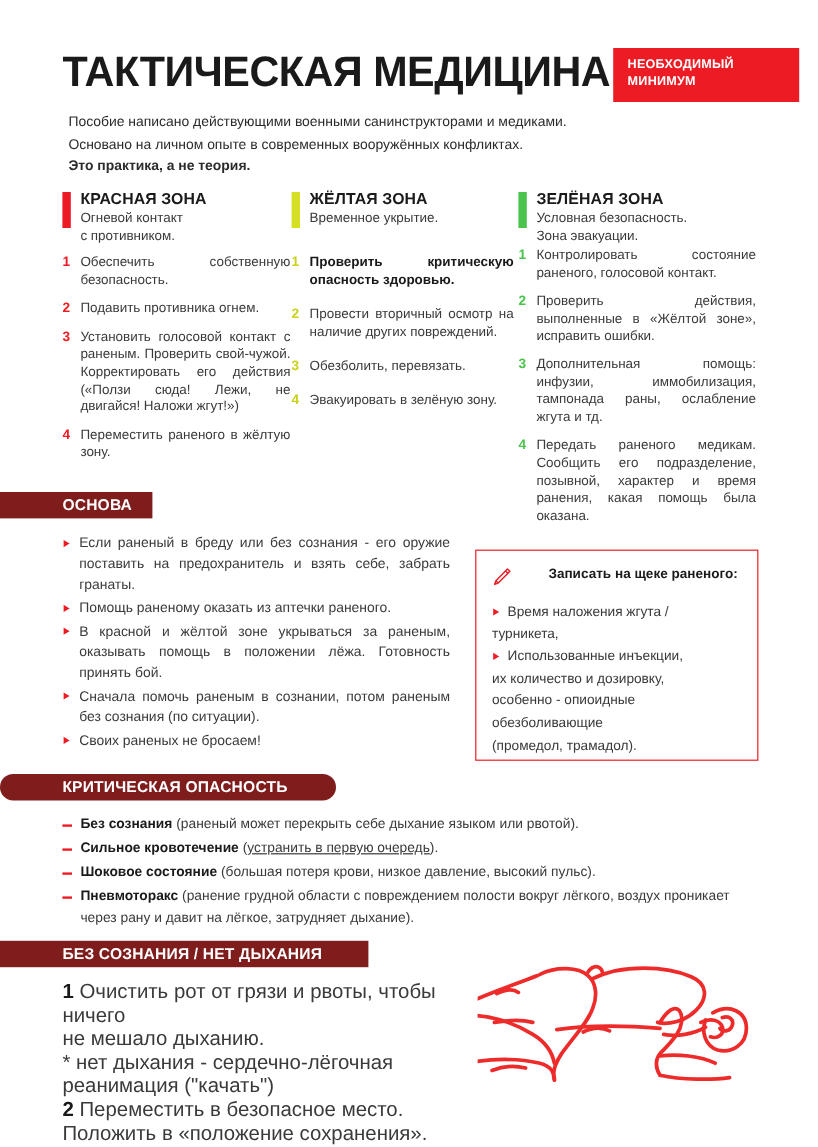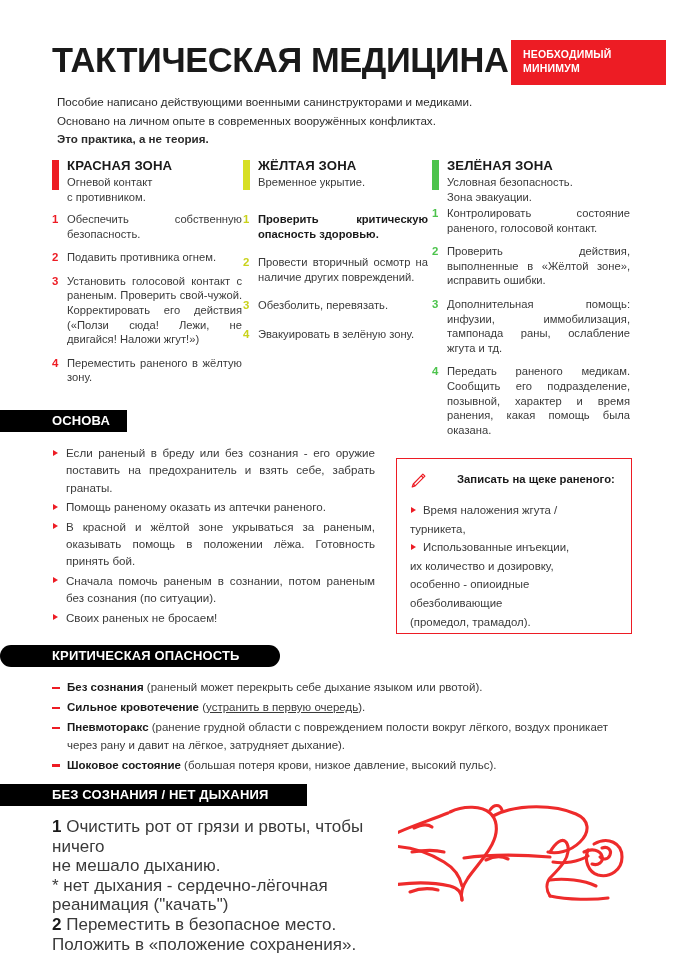--- a/index.html
+++ b/index.html
@@ -138,21 +138,21 @@
   .zone.red   .num { color: #ED1C24; }
   .zone.yellow .num{ color: #C9D21B; }
   .zone.green .num { color: #4CC34C; }
   .step.b { font-weight: bold; color: #1a1a1a; }
 
   
   .secbar {
     position: absolute;
     left: 0;
     height: 22px;
-    background: #000000;
+    background: #7f1d1d;
     color: #ffffff;
     font-size: 13px;
     font-weight: bold;
     letter-spacing: 0.15px;
     line-height: 22px;
     padding-left: 52px;
     box-sizing: border-box;
     white-space: nowrap;
   }
   #secbar-osnova   { top: 410px; width: 127px; }
@@ -376,25 +376,25 @@
     <div class="crit-item">
       <span class="dash"></span>
       <b>Без сознания</b><span> (раненый может перекрыть себе дыхание языком или рвотой).</span>
     </div>
     <div class="crit-item">
       <span class="dash"></span>
       <b>Сильное кровотечение</b><span> (</span><span class="u">устранить в первую очередь</span><span>).</span>
     </div>
     <div class="crit-item">
       <span class="dash"></span>
-      <b>Пневмоторакс</b><span> (ранение грудной области с повреждением полости вокруг лёгкого, воздух проникает через рану и давит на лёгкое, затрудняет дыхание).</span>
+      <b>Шоковое состояние</b><span> (большая потеря крови, низкое давление, высокий пульс).</span>
     </div>
     <div class="crit-item">
       <span class="dash"></span>
-      <b>Шоковое состояние</b><span> (большая потеря крови, низкое давление, высокий пульс).</span>
+      <b>Пневмоторакс</b><span> (ранение грудной области с повреждением полости вокруг лёгкого, воздух проникает через рану и давит на лёгкое, затрудняет дыхание).</span>
     </div>
   </div>
 
   <div class="secbar" id="secbar-noair">БЕЗ СОЗНАНИЯ / НЕТ ДЫХАНИЯ</div>
 
   <div class="noair-body">
     <div><span class="n">1</span> <span>Очистить рот от грязи и рвоты, чтобы ничего</span></div>
     <div><span>не мешало дыханию.</span></div>
     <div><span>* нет дыхания - сердечно-лёгочная реанимация ("качать")</span></div>
     <div><span class="n">2</span> <span>Переместить в безопасное место.</span></div>

